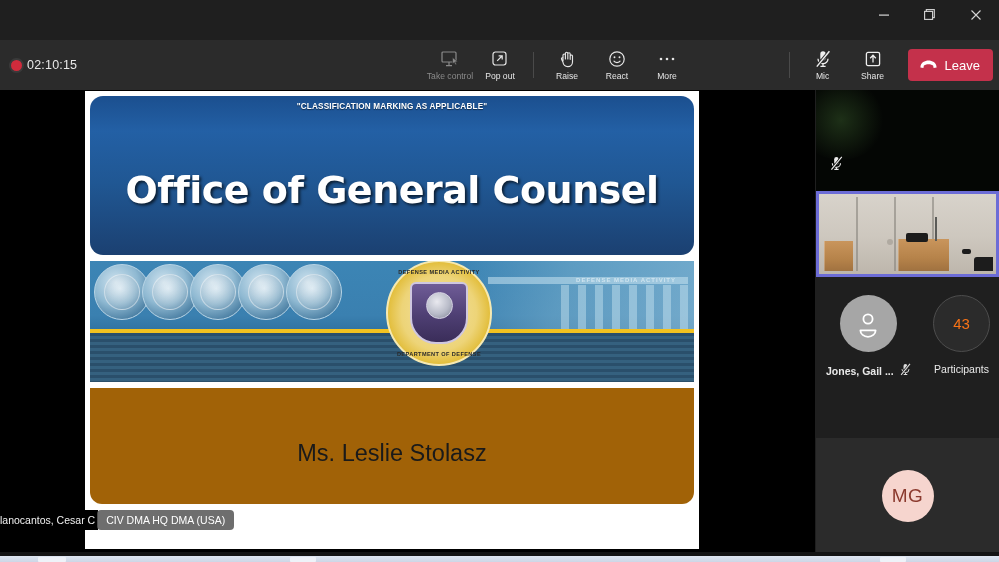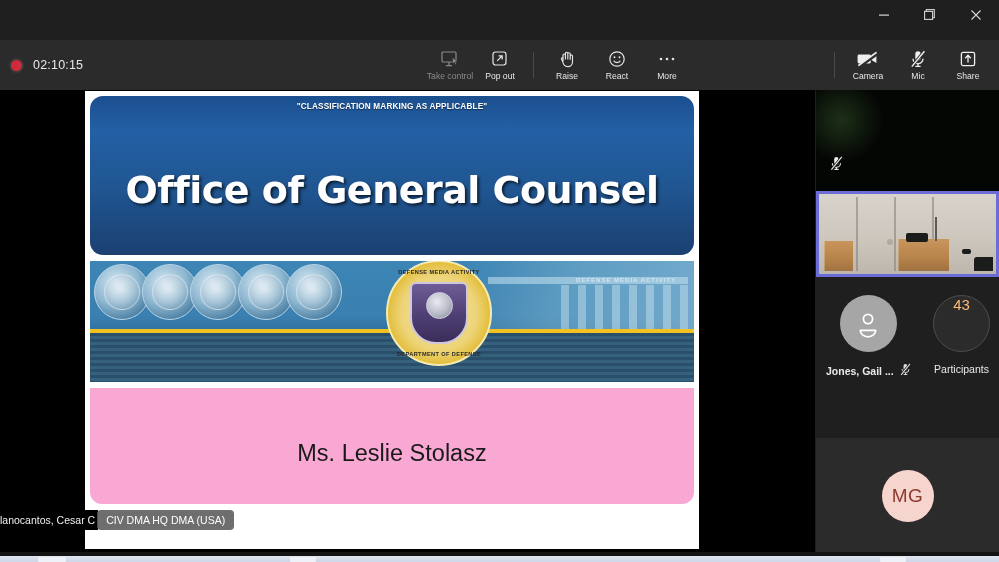--- a/index.html
+++ b/index.html
@@ -20,21 +20,21 @@
     color:#d6d6d6;
   }
   .winbtn svg{display:block;}
 
   
   .toolbar{
     position:absolute;left:0;top:40px;width:999px;height:50px;
     background:#2b2b2b;display:flex;align-items:center;
   }
   .rec{
-    display:flex;align-items:center;gap:9px;margin-left:9px;
+    display:flex;align-items:center;gap:3px;margin-left:9px;
   }
   .rec-dot{
     width:15px;height:15px;border-radius:50%;
     background:#d02b3c;border:2px solid #3a3a3a;box-sizing:border-box;
   }
   .rec-time{color:#e8e8e8;font-size:12.5px;letter-spacing:.2px;}
 
   .tb-center{
     position:absolute;left:425px;top:0;height:50px;display:flex;align-items:center;
   }
@@ -140,21 +140,21 @@
   }
   .dma-globe{
     width:27px;height:27px;border-radius:50%;
     background:radial-gradient(circle at 40% 35%,#e9e9ef 0%,#b9bcc9 55%,#7e8293 100%);
     border:1.5px solid #d6d2e4;box-sizing:border-box;
   }
 
   
   .bottompane{
     position:absolute;left:0;top:292px;width:604px;height:116px;
-    background:#f9a8d4;border-radius:0 0 12px 12px;
+    background:#a16207;border-radius:0 0 12px 12px;
   }
   .presenter{
     position:absolute;left:0;top:52px;width:604px;text-align:center;
     color:#1a1a1a;font-size:23.5px;
     font-family:"Liberation Sans", sans-serif;
   }
 
   
   .sharename{
     position:absolute;left:0;bottom:22px;height:20px;display:flex;align-items:center;
@@ -203,22 +203,22 @@
   .av-circle{
     width:57px;height:57px;border-radius:50%;background:#a6a6a6;
     display:flex;align-items:center;justify-content:center;
   }
   .av-name{
     margin-top:11px;color:#e9e9e9;font-size:10.5px;display:flex;align-items:center;gap:6px;
     white-space:nowrap;
   }
   .pp-circle{
     width:57px;height:57px;border-radius:50%;background:#2b2b2b;border:1px solid #4d4d4d;
-    box-sizing:border-box;display:flex;justify-content:center;
-    color:#fdba74;font-size:15px;
+    box-sizing:border-box;display:flex;align-items:center;justify-content:center;
+    color:#f97316;font-size:15px;
   }
   .pp-label{margin-top:11px;color:#e9e9e9;font-size:10.5px;}
 
   .tile-mg{top:348px;height:115px;background:#2b2b2b;}
   .mg-circle{
     position:absolute;left:50%;top:50%;transform:translate(-50%,-50%);
     width:52px;height:52px;border-radius:50%;background:#f6d5ce;
     display:flex;align-items:center;justify-content:center;
     color:#8b3a2e;font-size:19px;letter-spacing:.5px;
   }
@@ -320,32 +320,20 @@
             <circle cx="15" cy="3" r="1.3" fill="#e6e6e6"></circle>
           </svg>
         </span>
         <span class="lbl">More</span>
       </div>
     </div>
 
     <div class="tb-right">
       <div class="tb-sep"></div>
 
-      <div class="tb-item">
-        <span class="ico">
-          <svg width="22" height="16" viewBox="0 0 22 16">
-            <path d="M2 3.6 h10.4 a1.4 1.4 0 0 1 1.4 1.4 v6 a1.4 1.4 0 0 1-1.4 1.4 H2 a1.4 1.4 0 0 1-1.4-1.4 V5 A1.4 1.4 0 0 1 2 3.6 Z" fill="#efefef"></path>
-            <path d="M14.4 7.1 L19.4 4 v8 l-5-3.1 Z" fill="#efefef"></path>
-            <path d="M1.5 14.6 L19.6 1.4" stroke="#efefef" stroke-width="1.5"></path>
-            <path d="M1.5 14.6 L19.6 1.4" stroke="#2b2b2b" stroke-width="3.4" transform="translate(0.9,0.9)"></path>
-            <path d="M1.5 14.6 L19.6 1.4" stroke="#efefef" stroke-width="1.5"></path>
-          </svg>
-        </span>
-        <span class="lbl">Camera</span>
-      </div>
 
       <div class="tb-item">
         <span class="ico">
           <svg width="16" height="18" viewBox="0 0 16 18">
             <rect x="5.3" y="1.3" width="5.4" height="9.2" rx="2.7" fill="#efefef"></rect>
             <path d="M3 8.7 a5 5 0 0 0 10 0" fill="none" stroke="#efefef" stroke-width="1.3"></path>
             <path d="M8 13.7 L8 16.2 M5.4 16.3 L10.6 16.3" stroke="#efefef" stroke-width="1.3"></path>
             <path d="M1.8 16.6 L14.4 1.2" stroke="#2b2b2b" stroke-width="3.2"></path>
             <path d="M1.8 16.6 L14.4 1.2" stroke="#efefef" stroke-width="1.5"></path>
           </svg>
@@ -356,20 +344,28 @@
       <div class="tb-item">
         <span class="ico">
           <svg width="18" height="18" viewBox="0 0 18 18">
             <rect x="2.4" y="2.4" width="13.2" height="13.2" rx="1.6" fill="none" stroke="#efefef" stroke-width="1.3"></rect>
             <path d="M9 12.4 L9 5.6 M6.2 8.2 L9 5.3 L11.8 8.2" fill="none" stroke="#efefef" stroke-width="1.3"></path>
           </svg>
         </span>
         <span class="lbl">Share</span>
       </div>
 
+      <div class="leave-btn">
+        <span>
+          <svg width="19" height="10" viewBox="0 0 19 10">
+            <path d="M1.4 7.4 C1.4 2.6 6 0.6 9.5 0.6 C13 0.6 17.6 2.6 17.6 7.4 L14.6 7.9 L14.1 5.4 C12.6 4.5 11 4.2 9.5 4.2 C8 4.2 6.4 4.5 4.9 5.4 L4.4 7.9 Z" fill="#ffffff"></path>
+          </svg>
+        </span>
+        <span>Leave</span>
+      </div>
     </div>
   </div>
 
   <div class="stage">
 
     <div class="slide">
       <div class="slide-inner">
 
         <div class="hdr">
           <div class="classification">"CLASSIFICATION MARKING AS APPLICABLE"</div>

